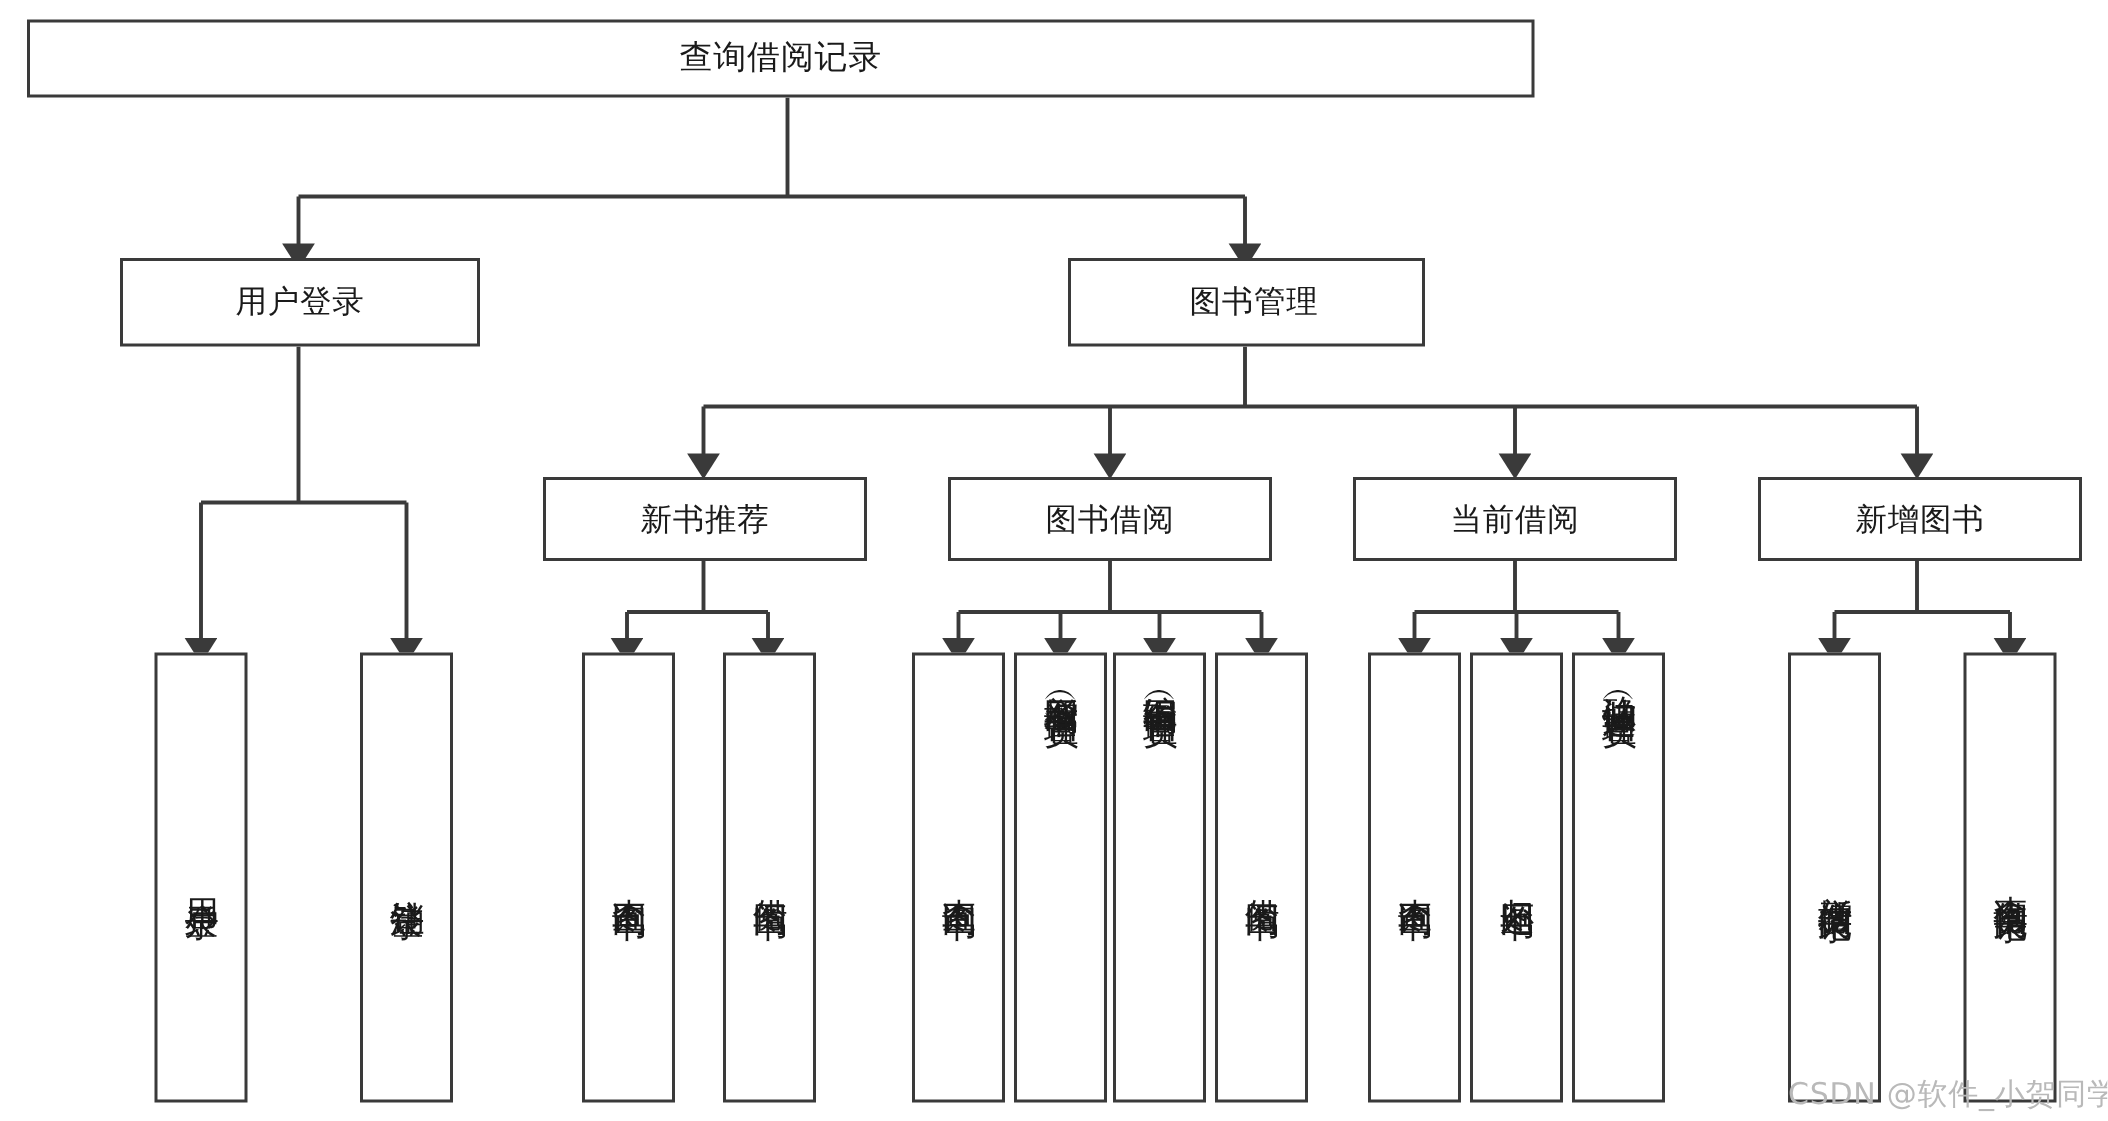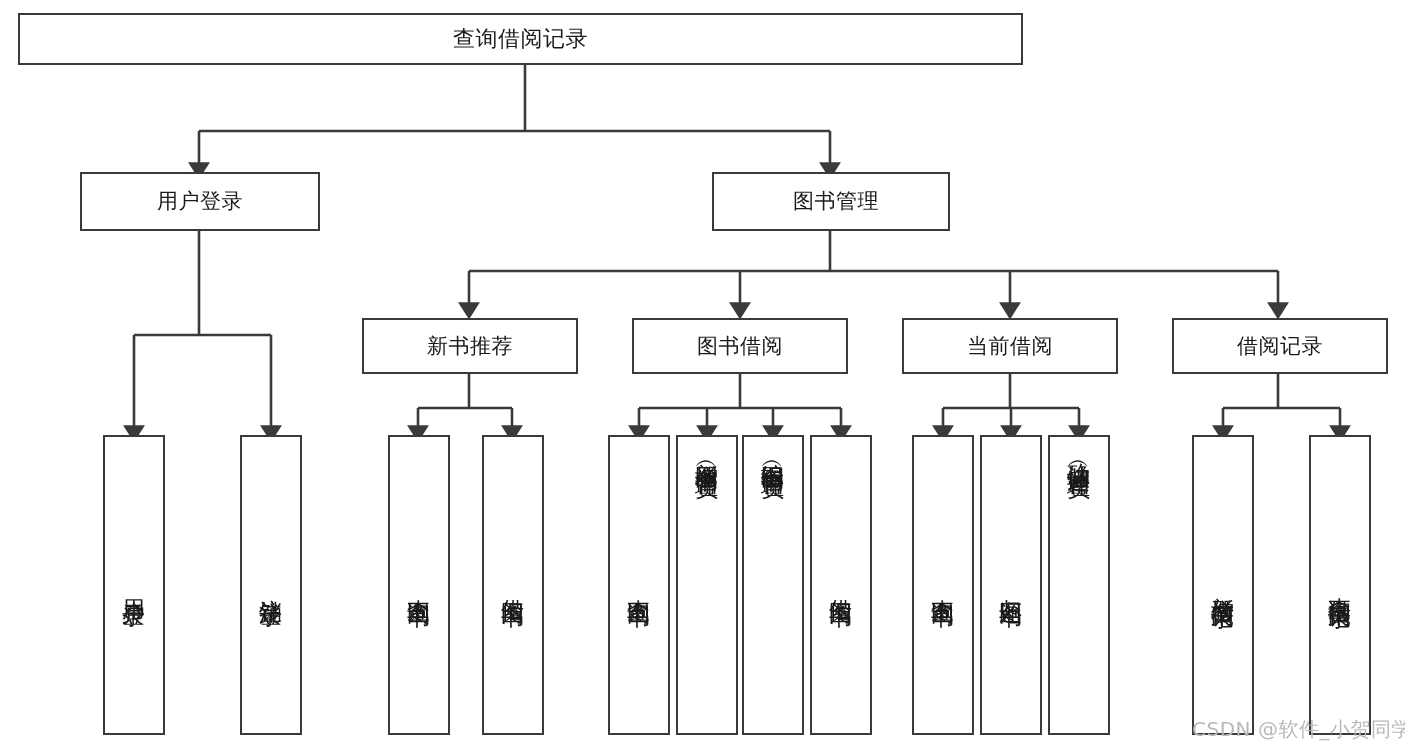--- a/index.html
+++ b/index.html
@@ -143,21 +143,21 @@
   <div class="node horizontal" style="left:632px; top:318px; width:216px; height:56px;">
     <span class="label">图书借阅</span>
   </div>
   <div class="node horizontal" style="left:362px; top:318px; width:216px; height:56px;">
     <span class="label">新书推荐</span>
   </div>
   <div class="node horizontal" style="left:902px; top:318px; width:216px; height:56px;">
     <span class="label">当前借阅</span>
   </div>
   <div class="node horizontal" style="left:1172px; top:318px; width:216px; height:56px;">
-    <span class="label">借阅记录</span>
+    <span class="label">新增图书</span>
   </div>
 
   <div class="node vertical centered" style="left:103px; top:435px; width:62px; height:300px;">
     <span class="label">用户登录</span>
   </div>
   <div class="node vertical centered" style="left:240px; top:435px; width:62px; height:300px;">
     <span class="label">注销登录</span>
   </div>
 
   <div class="node vertical centered" style="left:388px; top:435px; width:62px; height:300px;">

